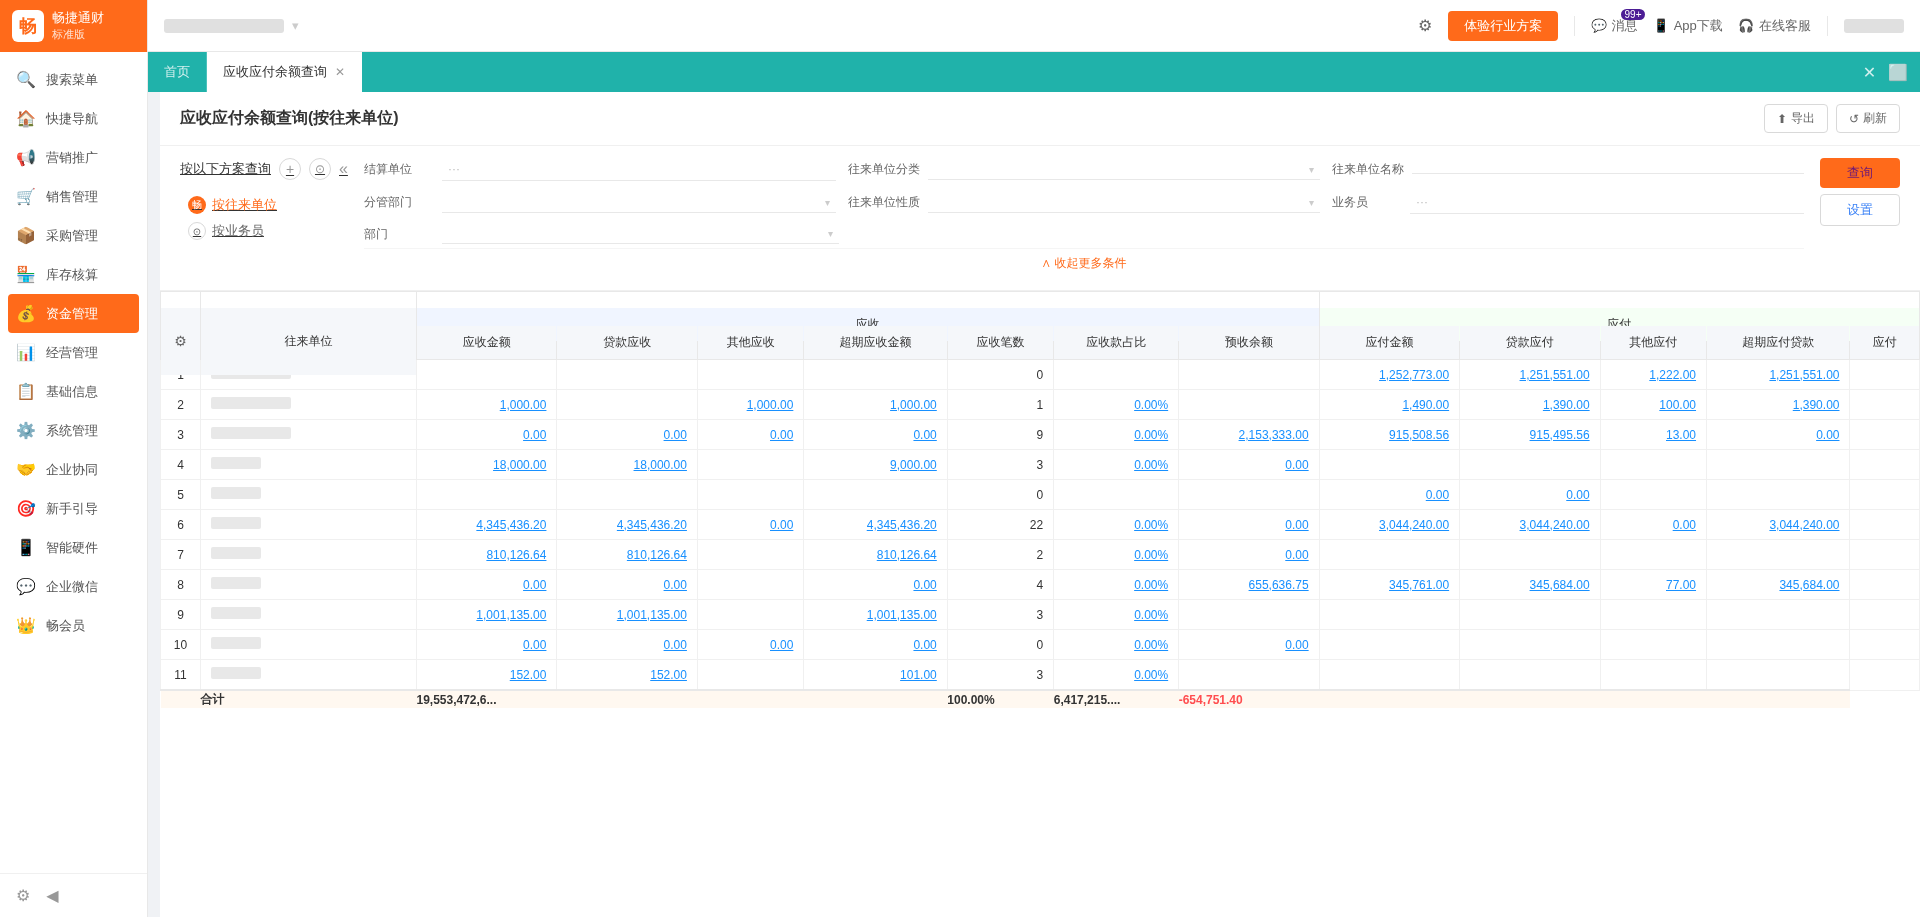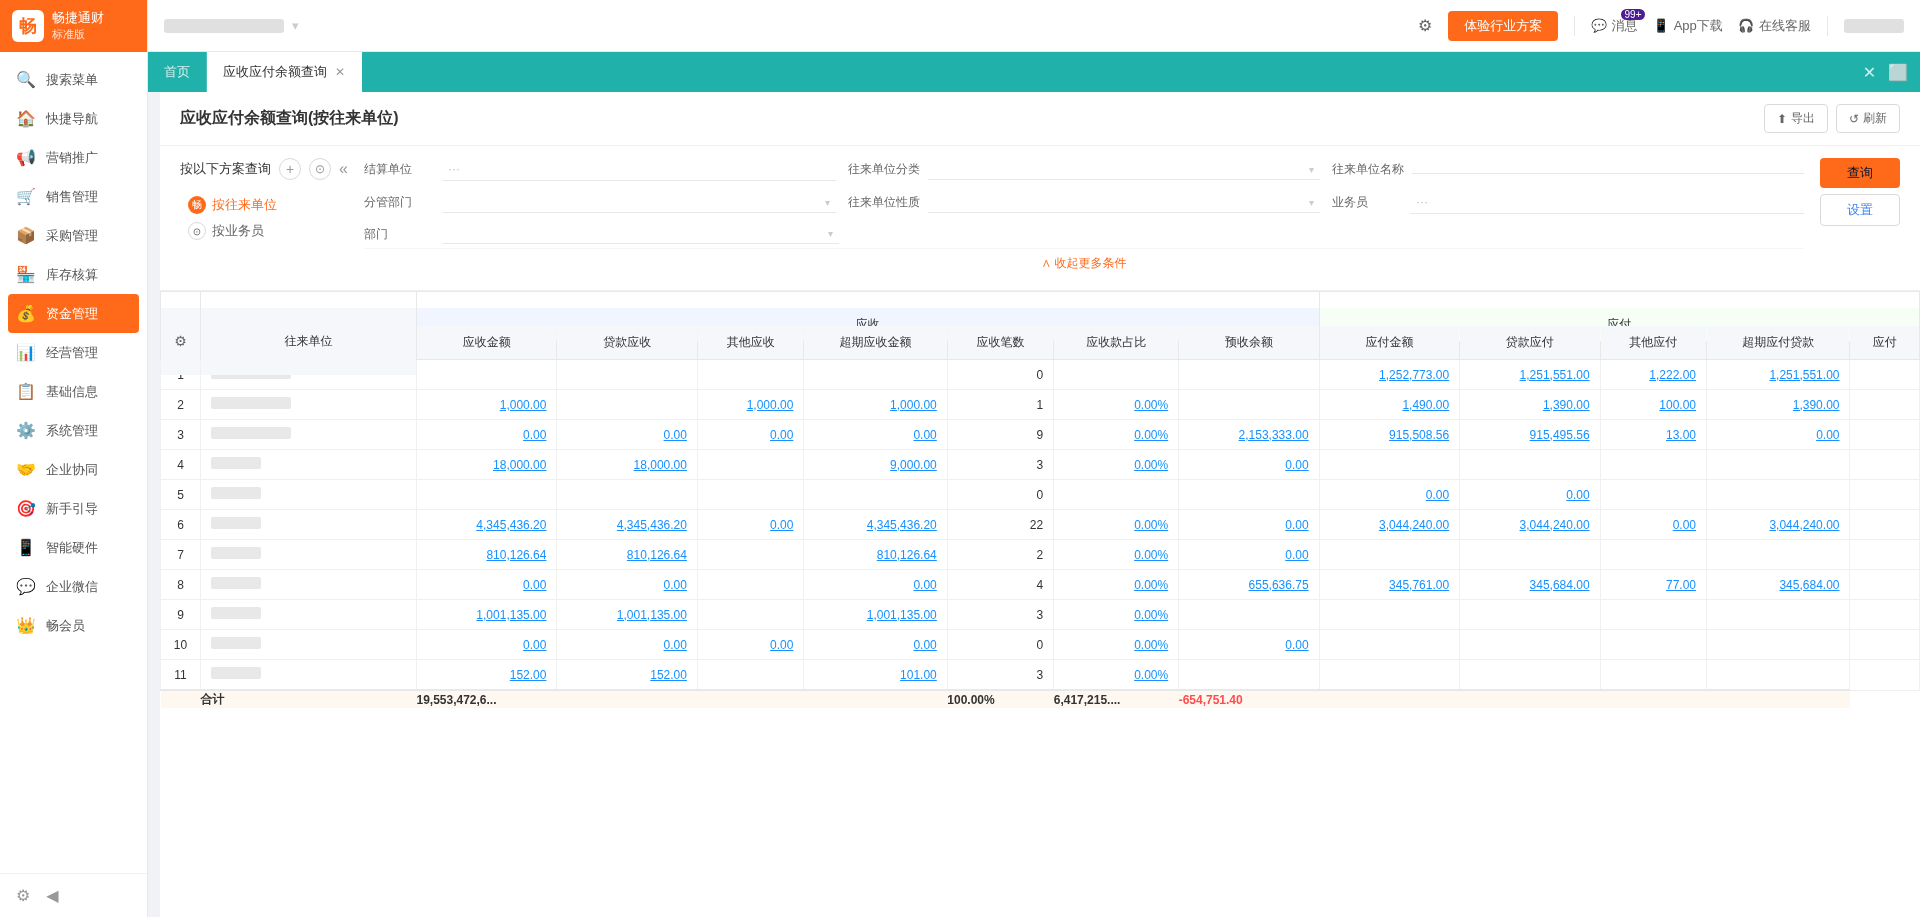--- a/index.html
+++ b/index.html
@@ -136,21 +136,21 @@
       font-size: 12px; color: #333; outline: none; background: transparent;
       display: flex; align-items: center; justify-content: flex-end;
     }
     .filter-chevron { color: #ccc; font-size: 10px; }
     .filter-more {
       text-align: center; color: #ff6a1a; font-size: 12px; cursor: pointer;
       padding: 6px; border-top: 1px solid #f5f5f5; margin-top: 4px;
     }
 
     .query-btn {
-      background: #ff6a1a; color: #0f172a; border: none; border-radius: 4px;
+      background: #ff6a1a; color: #701a75; border: none; border-radius: 4px;
       padding: 6px 20px; cursor: pointer; font-size: 13px; width: 100%;
     }
     .setup-btn {
       background: #fff; color: #3b82f6; border: 1px solid #d9d9d9; border-radius: 4px;
       padding: 6px 20px; cursor: pointer; font-size: 13px; width: 100%;
     }
     .filter-btn-col { display: flex; flex-direction: column; gap: 6px; width: 80px; }
 
     
     .table-wrapper {
@@ -318,21 +318,21 @@
       <button class="btn-refresh">
         <span>↺</span>
         <span>刷新</span>
       </button>
     </div>
   </div>
 
   <div class="filter-area">
     <div style="display:flex;gap:16px;align-items:flex-start;">
 
-      <div style="min-width:160px;">
+      <div style="min-width:160px;text-decoration:underline;">
         <div class="filter-toolbar">
           <span class="filter-label">按以下方案查询</span>
           <div class="filter-add-btn">+</div>
           <div class="filter-scheme-btn">⊙</div>
           <div class="filter-collapse-btn">«</div>
         </div>
         <div class="scheme-item">
           <div class="scheme-icon">畅</div>
           <span>按往来单位</span>
         </div>

